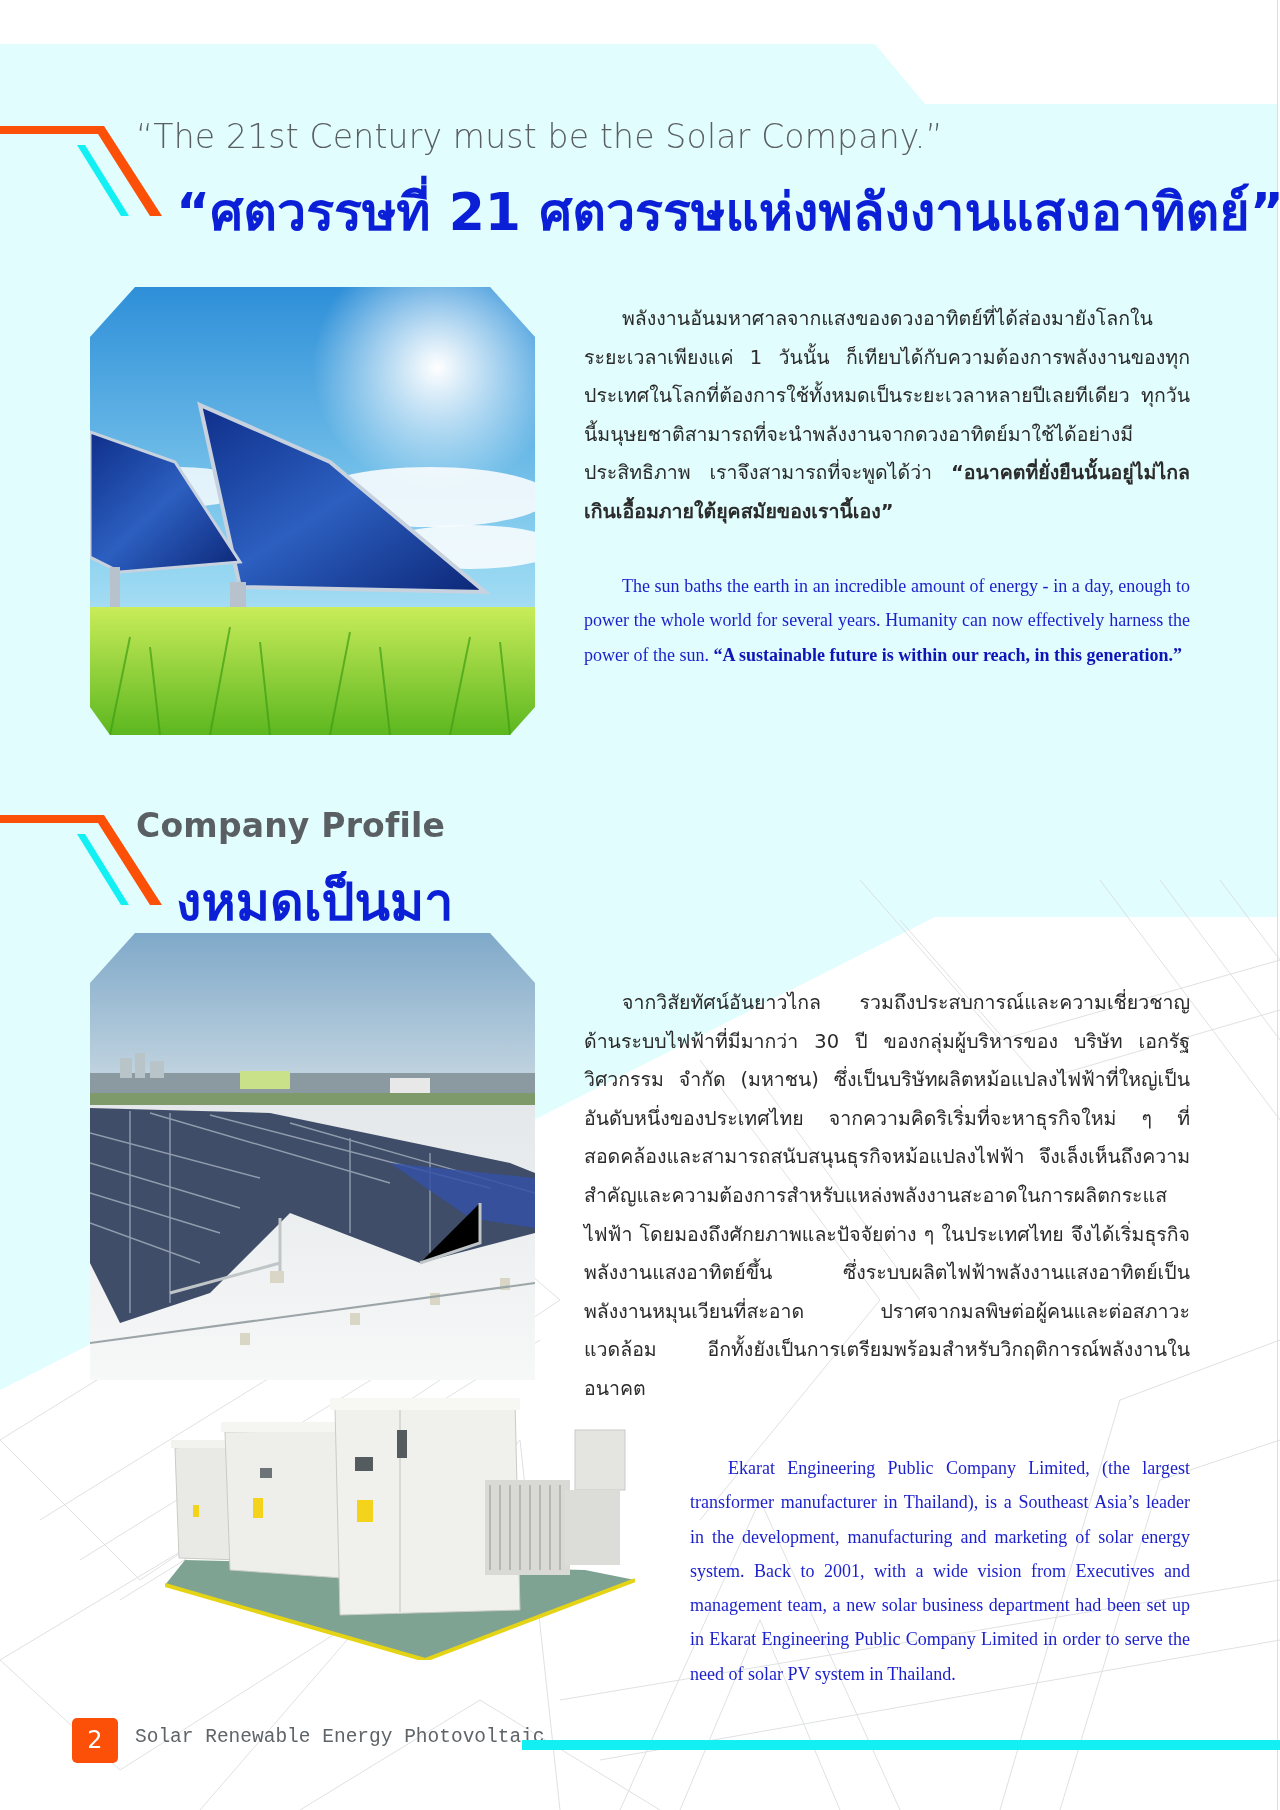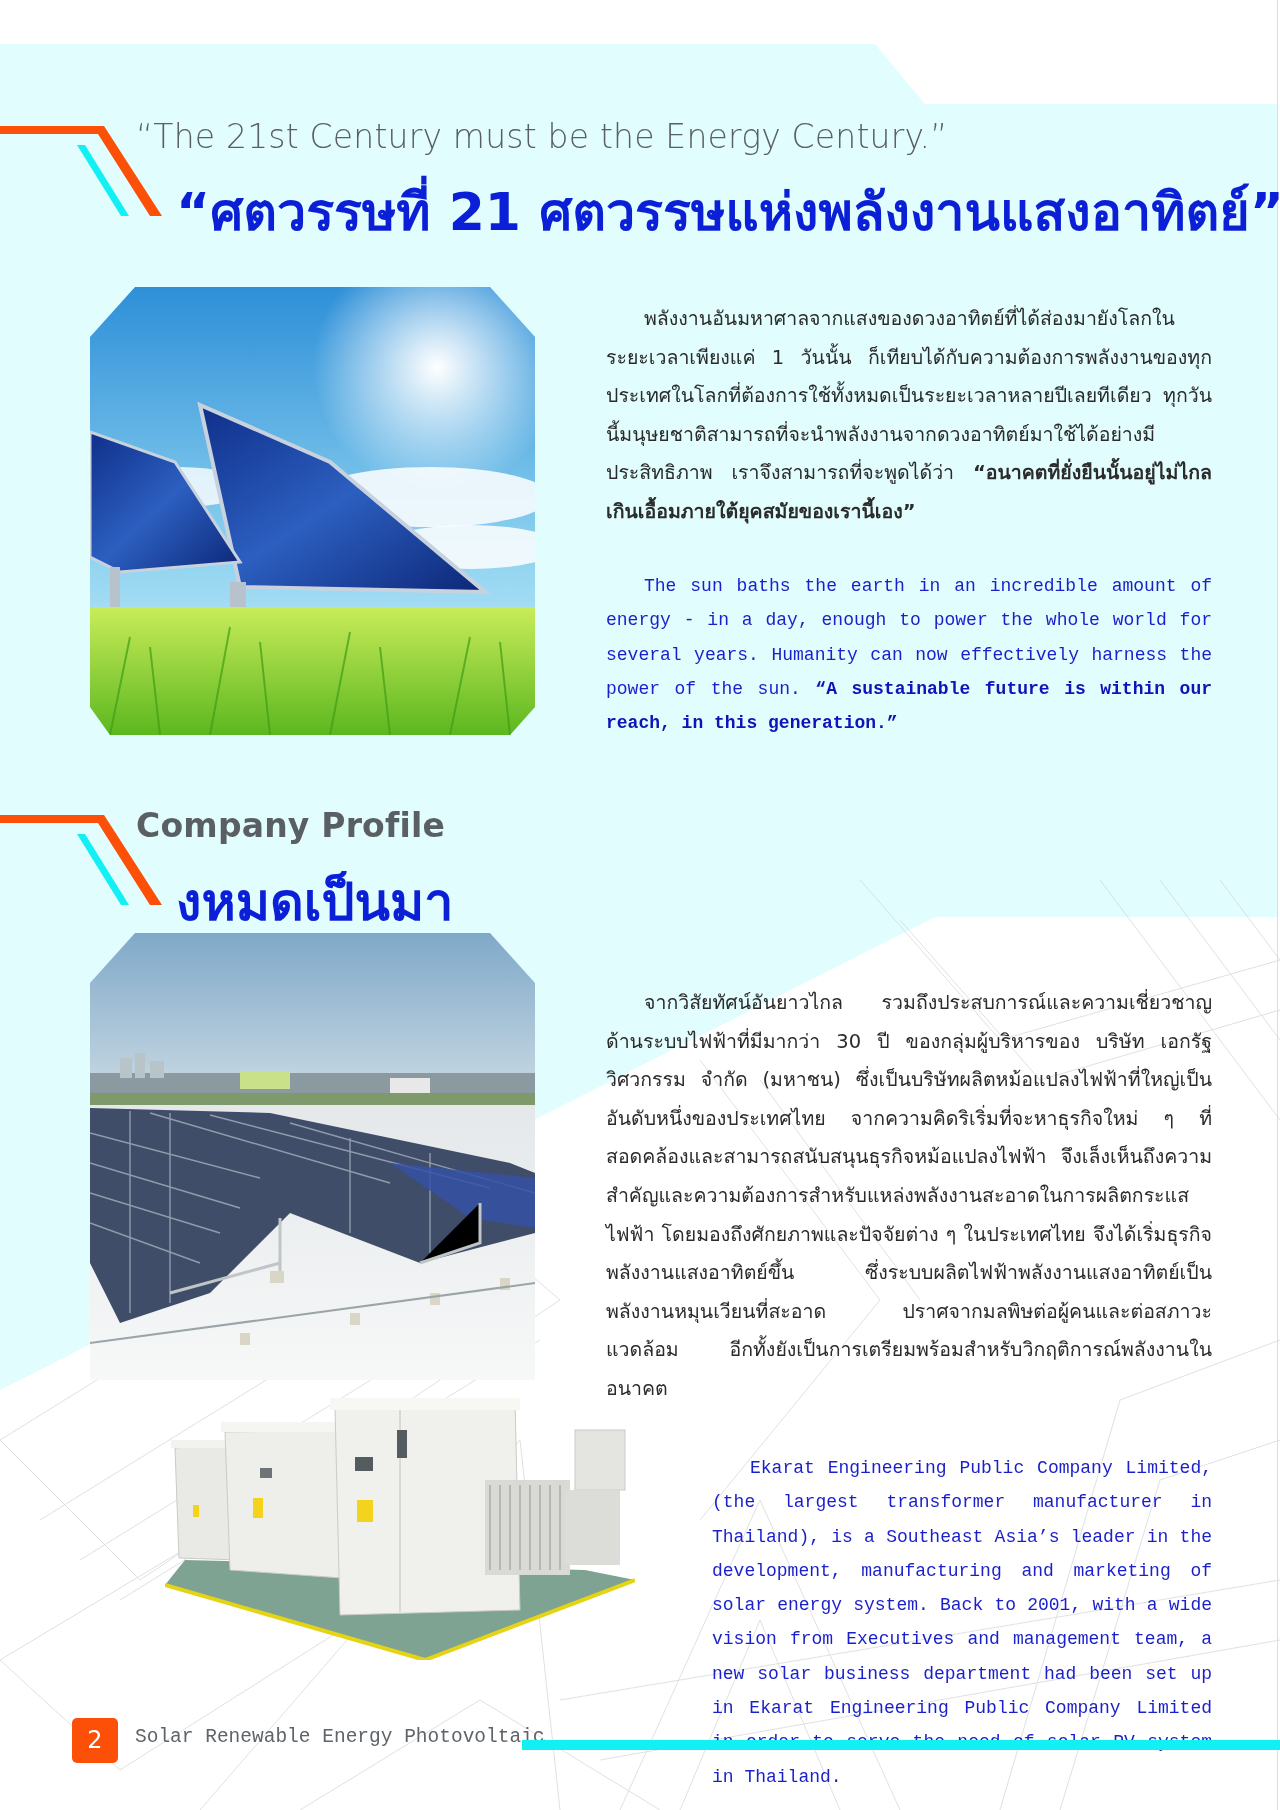--- a/index.html
+++ b/index.html
@@ -34,25 +34,24 @@
   .photo-1 { left: 90px; top: 287px; width: 445px; height: 448px;
     clip-path: polygon(45px 0, 400px 0, 445px 50px, 445px 420px, 420px 448px, 20px 448px, 0 420px, 0 50px); }
   .photo-2 { left: 90px; top: 933px; width: 445px; height: 447px;
     clip-path: polygon(45px 0, 400px 0, 445px 50px, 445px 447px, 0 447px, 0 50px); }
   .photo-3 { left: 165px; top: 1370px; width: 470px; height: 290px; }
 
   
   .para {
     position: absolute; left: 584px; width: 606px; text-align: justify;
     font-family: "DejaVu Sans", sans-serif;
-    margin-left: 22px;
   }
   .para p { text-indent: 38px; }
   .thai { color: #2b2b2b; font-size: 19.5px; line-height: 38.6px; }
-  .eng { color: #1a1fcc; font-size: 18px; line-height: 34.3px; font-family: Liberation Mono, monospace; }
+  .eng { color: #1a1fcc; font-size: 18px; line-height: 34.3px; font-family: Liberation Serif, serif; }
   .b { font-weight: bold; }
   .eng .b { color: #0e14b8; }
 
   .para-th-1 { top: 300px; }
   .para-en-1 { top: 569px; }
   .para-th-2 { top: 984px; }
   .para-en-2 { left: 690px; width: 500px; top: 1451px; }
 
   
   .page-num {
@@ -87,21 +86,21 @@
   </g>
 </svg>
 <div class="right-edge"></div>
 
 <div class="decor" style="left:0; top:126px;">
   <svg width="170" height="92" viewBox="0 0 170 92">
     <polygon points="0,0 104,0 162,90 150,90 98,8 0,8" fill="#fc4f08"></polygon>
     <polygon points="77,19 85,19 129,90 121,90" fill="#13f0f4"></polygon>
   </svg>
 </div>
-<div class="heading-en" style="left:136px; top:117px;">“The 21st Century must be the Energy Century.”</div>
+<div class="heading-en" style="left:136px; top:117px;">“The 21st Century must be the Solar Company.”</div>
 <div class="heading-th" style="left:176px; top:170px;">“ศตวรรษที่ 21 ศตวรรษแห่งพลังงานแสงอาทิตย์”</div>
 
 <div class="photo photo-1">
   <svg viewBox="0 0 445 448" preserveAspectRatio="none">
     <defs>
       <linearGradient id="sky1" x1="0" y1="0" x2="0" y2="1">
         <stop offset="0" stop-color="#2e8fd8"></stop>
           <stop offset="0.6" stop-color="#8fd3f0"></stop>
           <stop offset="1" stop-color="#d6f2fa"></stop>
       </linearGradient>

